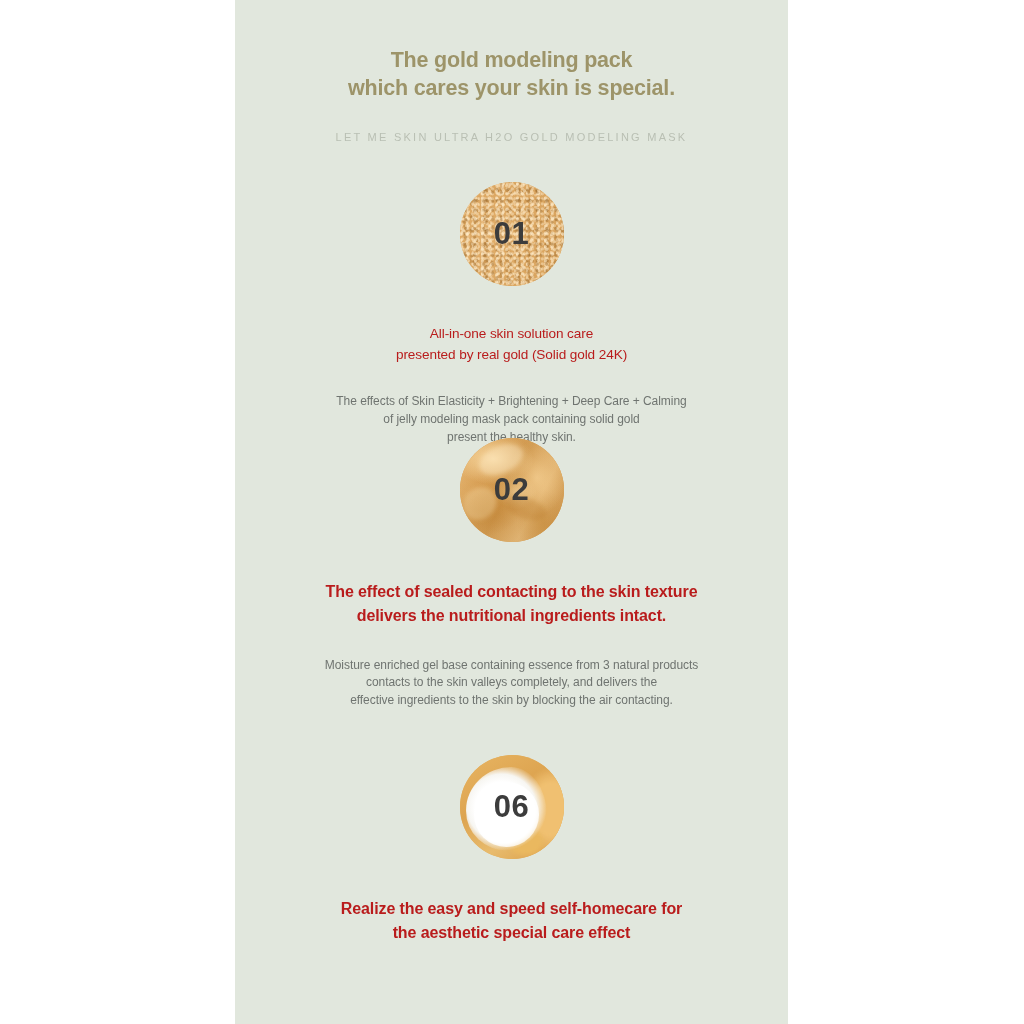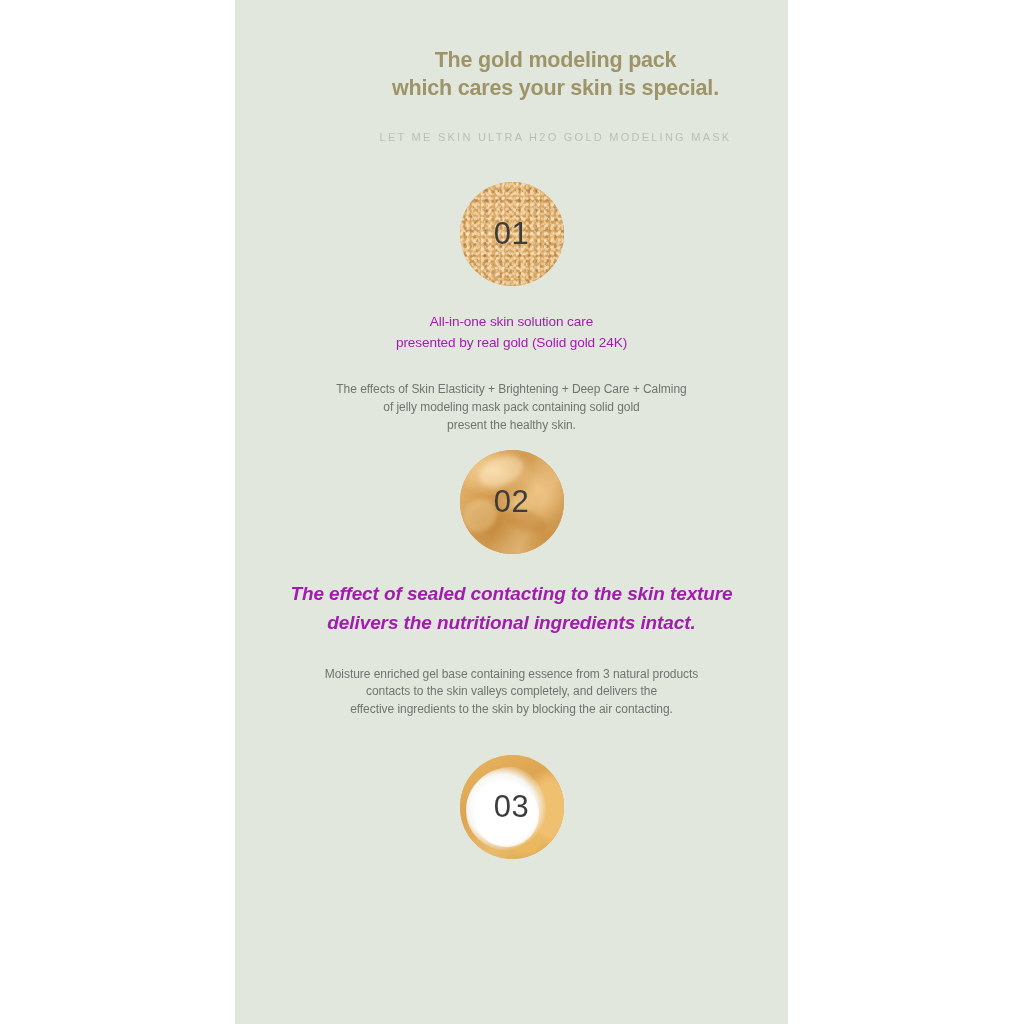--- a/index.html
+++ b/index.html
@@ -29,21 +29,20 @@
     overflow: hidden;
   }
 
   
   .header {
     position: absolute;
     left: 0;
     top: 46px;
     width: 553px;
     text-align: center;
-    padding-left: 44px;
   }
   .title {
     font-size: 21.5px;
     font-weight: bold;
     color: #9d9469;
     line-height: 1.32;
     letter-spacing: -0.2px;
     margin: 0;
     white-space: pre-line;
   }
@@ -57,42 +56,42 @@
   }
 
   
   .section {
     position: absolute;
     left: 0;
     width: 553px;
     text-align: center;
   }
   #section-1 { top: 182px; }
-  #section-2 { top: 450px; }
+  #section-2 { top: 438px; }
   #section-3 { top: 755px; }
 
   .badge {
     position: relative;
     width: 104px;
     height: 104px;
     margin: 0 auto;
     border-radius: 50%;
     overflow: hidden;
   }
   .badge-num {
     position: absolute;
     left: 0;
     top: 0;
     width: 104px;
     height: 104px;
     display: flex;
     align-items: center;
     justify-content: center;
     font-size: 31px;
-    font-weight: normal;
+    font-weight: bold;
     color: #3c3c3c;
     letter-spacing: 0.5px;
     z-index: 5;
   }
 
   
   .tex-grain {
     position: absolute;
     inset: 0;
     background-color: #d9a860;
@@ -188,30 +187,30 @@
     bottom: -4%;
     width: 40%;
     height: 34%;
     background: radial-gradient(ellipse 60% 56% at 50% 40%, #eab85f 0 52%, rgba(234,184,95,0) 82%);
     border-radius: 50%;
     filter: blur(1px);
   }
 
   
   .headline {
-    margin: 4px;
+    margin: 16px;
     padding-top: 22px;
     font-size: 13.6px;
     line-height: 1.52;
-    color: #a21caf;
+    color: #b91c1c;
     white-space: pre-line;
     letter-spacing: -0.1px;
   }
   .headline.regular { font-weight: normal; }
-  .headline.bold    { font-weight: bold; font-size: 19px; font-style: italic; }
+  .headline.bold    { font-weight: bold; font-size: 16px; }
 
   .body {
     margin: 16px;
     padding-top: 12px;
     font-size: 12px;
     line-height: 1.47;
     color: #6f7470;
     white-space: pre-line;
     letter-spacing: -0.05px;
   }
@@ -257,18 +256,20 @@
     </div>
 
     <div class="section" id="section-3">
       <div class="badge">
         <div class="tex-powder">
           <span class="gel-arc"></span>
           <span class="gel-drip"></span>
           <span class="powder-blob"></span>
           <span class="powder-blob2"></span>
         </div>
-        <div class="badge-num">03</div>
+        <div class="badge-num">06</div>
       </div>
+      <p class="headline bold">Realize the easy and speed self-homecare for
+the aesthetic special care effect</p>
     </div>
 
   </div>
 </div>
 
 </body></html>

